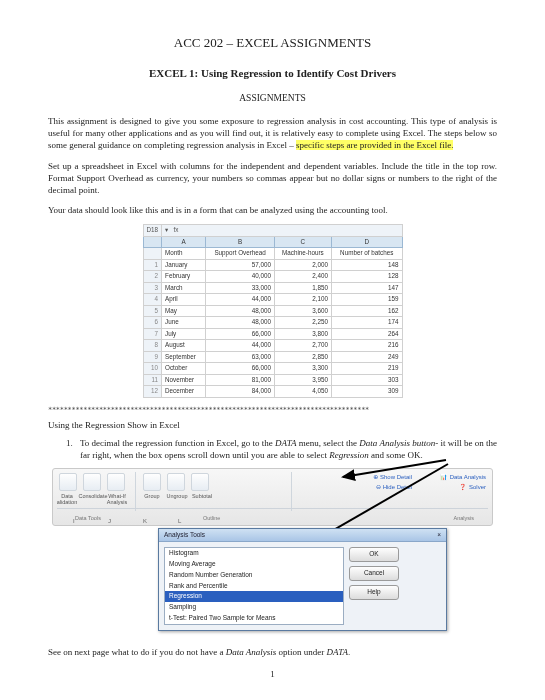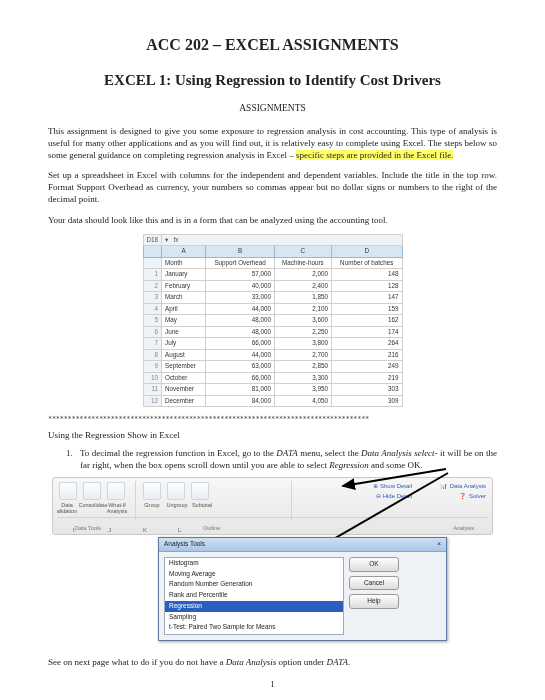--- a/index.html
+++ b/index.html
@@ -9,28 +9,28 @@
     background: #fff;
     font-family: Georgia, 'Times New Roman', serif;
     color: #222;
     padding: 34px 48px 20px 48px;
     font-size: 9px;
     line-height: 1.35;
     overflow: hidden;
   }
   .title {
     text-align: center;
-    font-weight: bold;
-    font-size: 16px;
+    font-weight: normal;
+    font-size: 13px;
     margin-bottom: 14px;
   }
   .sub {
     text-align: center;
     font-weight: bold;
-    font-size: 15px;
+    font-size: 11px;
     margin-bottom: 12px;
   }
   .instr {
     text-align: center;
     font-size: 9.5px;
     margin-bottom: 10px;
   }
   .para { text-align: justify; margin-bottom: 8px; }
   .hl { background: #ffff66; }
   .tbl-wrap { margin: 6px auto 8px auto; width: 260px; }
@@ -237,21 +237,21 @@
       </tbody>
   </table>
 </div>
 
 <div class="stars">**********************************************************************************</div>
 <div class="sect">Using the Regression Show in Excel</div>
 
 <div class="li">
   <div class="num">1.</div>
   <div>
-    <span>To decimal the regression function in Excel, go to the </span><span class="itx">DATA</span><span> menu, select the </span><span class="itx">Data Analysis select</span><span>- it will be on the far right, when the box opens scroll down until you are able to select </span><span class="itx">Regression</span><span> and some OK.</span>
+    <span>To decimal the regression function in Excel, go to the </span><span class="itx">DATA</span><span> menu, select the </span><span class="itx">Data Analysis button</span><span>- it will be on the far right, when the box opens scroll down until you are able to select </span><span class="itx">Regression</span><span> and some OK.</span>
   </div>
 </div>
 
 <div style="position:relative;">
 <div class="ribbon">
   <span class="ico" style="position:absolute;left:6px;top:4px;"></span>
   <span class="ico" style="position:absolute;left:30px;top:4px;"></span>
   <span class="ico" style="position:absolute;left:54px;top:4px;"></span>
   <div class="rlabel" style="left:2px;top:24px;width:24px;">Data</div>
   <div class="rlabel" style="left:2px;top:30px;width:24px;">alidation</div>

